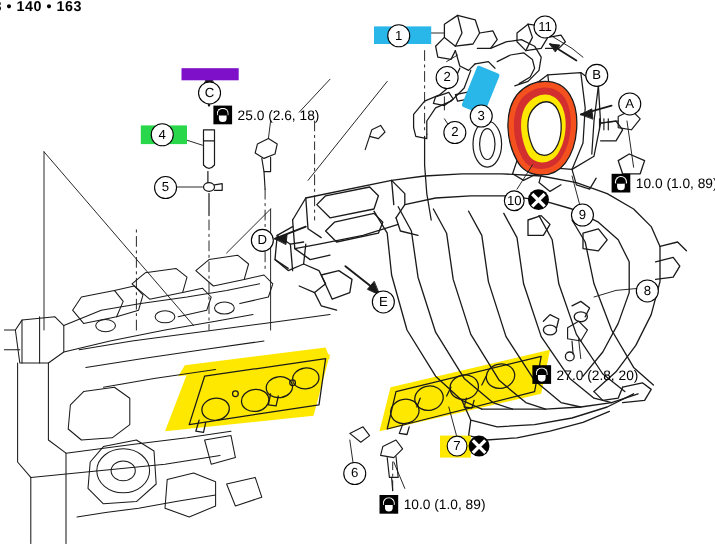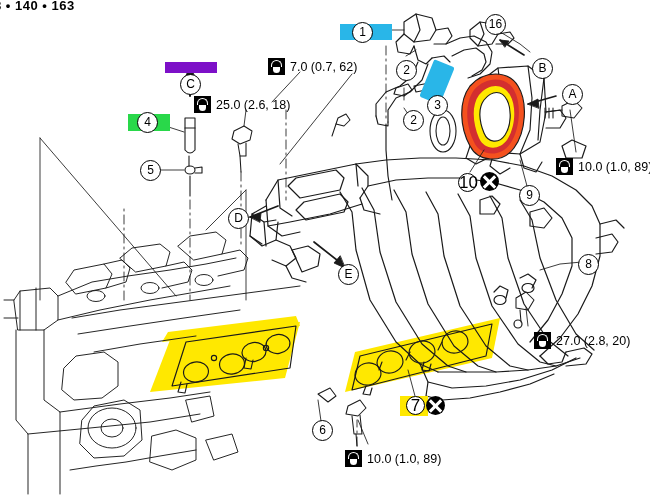--- a/index.html
+++ b/index.html
@@ -44,21 +44,21 @@
     background: #fff;
     color: #000;
     font-size: 12px;
     line-height: 19px;
     text-align: center;
     font-family: "Liberation Sans", sans-serif;
     box-sizing: border-box;
     z-index: 6;
   }
   .balloon.lettered { font-size: 12px; }
-  .balloon.small { width: 19px; height: 19px; line-height: 17px; font-size: 17px; }
+  .balloon.small { width: 19px; height: 19px; line-height: 17px; font-size: 12px; }
   
   .hl {
     position: absolute;
     z-index: 2;
   }
   .hl-cyan  { background: #29b6e8; }
   .hl-purple{ background: #7d10c8; }
   .hl-green { background: #29d84a; }
   .hl-yellow{ background: #ffe800; }
   
@@ -421,43 +421,39 @@
   <div class="balloon" style="left:396px; top:60px;">2</div>
   <div class="balloon" style="left:403px; top:110px;">2</div>
   <div class="balloon" style="left:427px; top:95px;">3</div>
   <div class="balloon" style="left:137px; top:112px;">4</div>
   <div class="balloon" style="left:140px; top:160px;">5</div>
   <div class="balloon" style="left:312px; top:420px;">6</div>
   <div class="balloon small" style="left:406px; top:396px;">7</div>
   <div class="balloon" style="left:578px; top:254px;">8</div>
   <div class="balloon" style="left:519px; top:185px;">9</div>
   <div class="balloon small" style="left:458px; top:173px;">10</div>
-  <div class="balloon" style="left:485px; top:14px;">16</div>
+  <div class="balloon" style="left:485px; top:14px;">11</div>
   <div class="balloon lettered" style="left:562px; top:84px;">A</div>
   <div class="balloon lettered" style="left:532px; top:58px;">B</div>
   <div class="balloon lettered" style="left:180px; top:74px;">C</div>
   <div class="balloon lettered" style="left:228px; top:208px;">D</div>
   <div class="balloon lettered" style="left:338px; top:264px;">E</div>
 
   <div class="xmark" style="left:480px; top:172px;"></div>
   <div class="xmark" style="left:426px; top:396px;"></div>
 
-  <div class="spec" style="left:268px; top:58px;">
-    <span class="tq-icon"></span>
-    <span class="txt">7.0 (0.7, 62)</span>
-  </div>
   <div class="spec" style="left:194px; top:96px;">
     <span class="tq-icon"></span>
     <span class="txt">25.0 (2.6, 18)</span>
   </div>
   <div class="spec" style="left:556px; top:158px;">
     <span class="tq-icon"></span>
     <span class="txt">10.0 (1.0, 89)</span>
   </div>
-  <div class="spec" style="left:534px; top:332px;align-items:center;">
+  <div class="spec" style="left:484px; top:332px;align-items:center;">
     <span class="tq-icon"></span>
     <span class="txt">27.0 (2.8, 20)</span>
   </div>
   <div class="spec" style="left:345px; top:450px;">
     <span class="tq-icon"></span>
     <span class="txt">10.0 (1.0, 89)</span>
   </div>
 
 </div>
 

